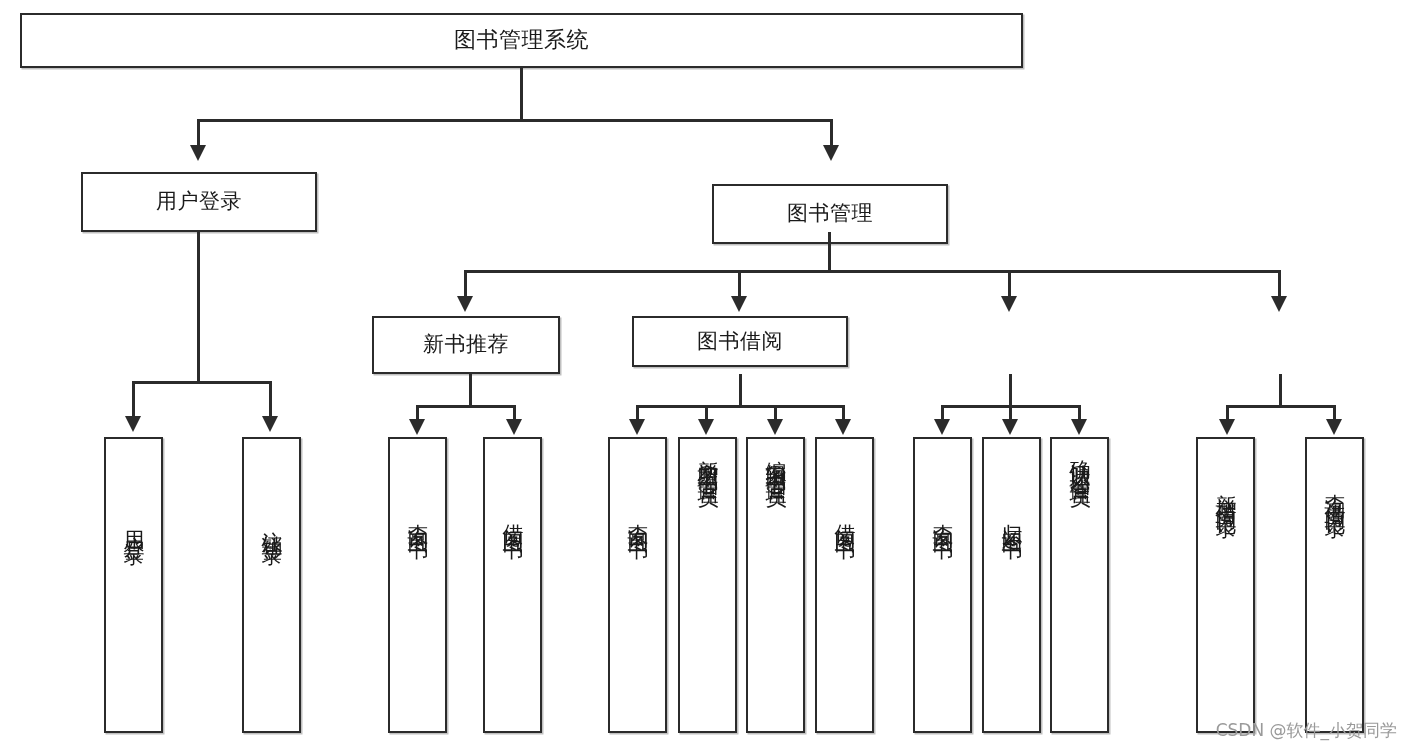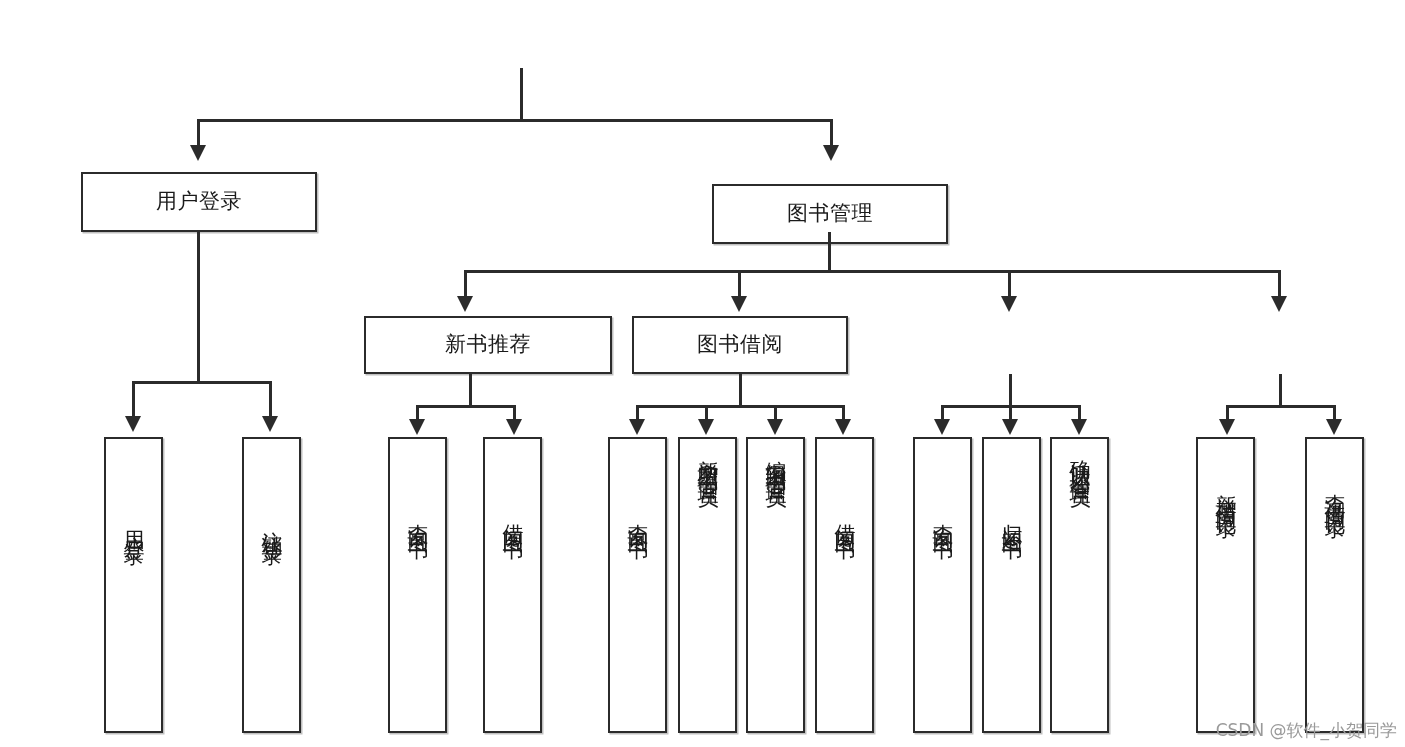--- a/index.html
+++ b/index.html
@@ -84,20 +84,23 @@
     font-family: "DejaVu Sans", "Liberation Sans", sans-serif;
     white-space: nowrap;
     pointer-events: none;
   }
 </style>
 </head>
 <body>
 
 <div id="diagram">
 
+  <div class="node root horiz" style="left:20px; top:13px; width:1003px; height:55px;">
+    <span class="label">图书管理系统</span>
+  </div>
 
   <div class="line v" style="left:520px; top:68px; width:2.5px; height:52px;"></div>
 
   <div class="line h" style="left:197px; top:119px; width:636px; height:2.5px;"></div>
 
   <div class="line v" style="left:197px; top:119px; width:2.5px; height:28px;"></div>
   <div class="arrow" style="left:190px; top:145px;"></div>
   <div class="line v" style="left:830px; top:119px; width:2.5px; height:28px;"></div>
   <div class="arrow" style="left:823px; top:145px;"></div>
 
@@ -124,24 +127,24 @@
 
   <div class="line v" style="left:738px; top:270px; width:2.5px; height:28px;"></div>
   <div class="arrow" style="left:731px; top:296px;"></div>
 
   <div class="line v" style="left:1008px; top:270px; width:2.5px; height:28px;"></div>
   <div class="arrow" style="left:1001px; top:296px;"></div>
 
   <div class="line v" style="left:1278px; top:270px; width:2.5px; height:28px;"></div>
   <div class="arrow" style="left:1271px; top:296px;"></div>
 
-  <div class="node horiz" style="left:364px; top:316px; width:248px; height:58px;">
+  <div class="node horiz" style="left:372px; top:316px; width:188px; height:58px;">
     <span class="label">新书推荐</span>
   </div>
-  <div class="node horiz" style="left:632px; top:316px; width:216px; height:58px;">
+  <div class="node horiz" style="left:632px; top:316px; width:216px; height:51px;">
     <span class="label">图书借阅</span>
   </div>
 
   <div class="line v" style="left:469px; top:374px; width:2.5px; height:32px;"></div>
   <div class="line h" style="left:416px; top:405px; width:99px; height:2.5px;"></div>
   <div class="line v" style="left:416px; top:405px; width:2.5px; height:16px;"></div>
   <div class="arrow" style="left:409px; top:419px;"></div>
   <div class="line v" style="left:513px; top:405px; width:2.5px; height:16px;"></div>
   <div class="arrow" style="left:506px; top:419px;"></div>
 

